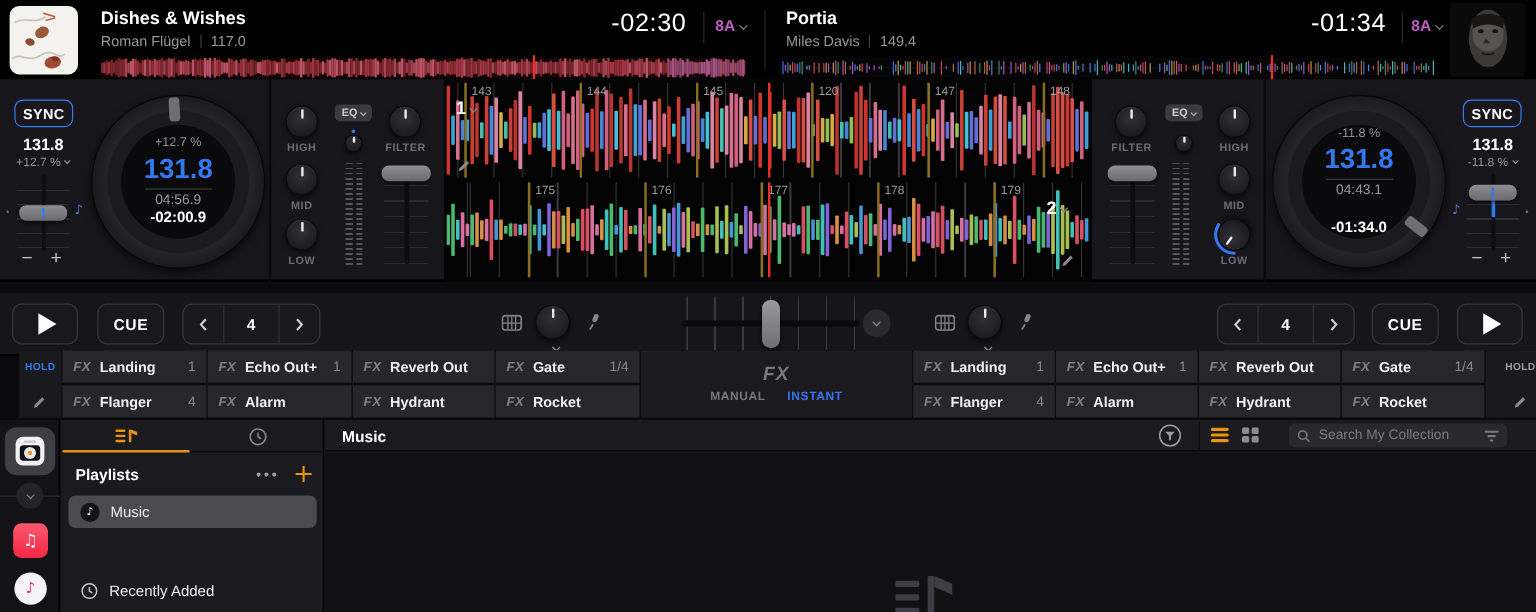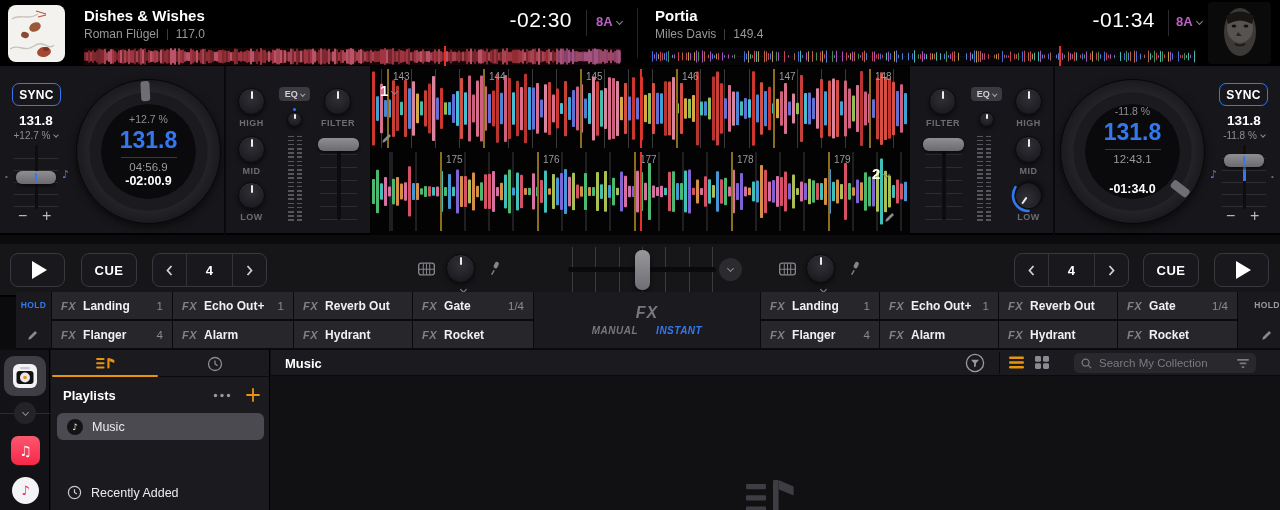--- a/index.html
+++ b/index.html
@@ -854,21 +854,21 @@
             </svg></div>
         <div class="abs" style="left:15px;top:0;width:2px;height:79px;background:#8a6d1e;"></div>
         <div class="abs" style="left:111px;top:0;width:2px;height:79px;background:#8a6d1e;"></div>
         <div class="abs" style="left:208px;top:0;width:2px;height:79px;background:#8a6d1e;"></div>
         <div class="abs" style="left:304px;top:0;width:2px;height:79px;background:#8a6d1e;"></div>
         <div class="abs" style="left:401px;top:0;width:2px;height:79px;background:#8a6d1e;"></div>
         <div class="abs" style="left:497px;top:0;width:2px;height:79px;background:#8a6d1e;"></div>
         <span class="abs" style="left:21px;top:2px;font-size:10px;color:#9a9a9f;">143</span>
         <span class="abs" style="left:117px;top:2px;font-size:10px;color:#9a9a9f;">144</span>
         <span class="abs" style="left:214px;top:2px;font-size:10px;color:#9a9a9f;">145</span>
-        <span class="abs" style="left:310px;top:2px;font-size:10px;color:#9a9a9f;">146</span>
+        <span class="abs" style="left:310px;top:2px;font-size:10px;color:#9a9a9f;">120</span>
         <span class="abs" style="left:407px;top:2px;font-size:10px;color:#9a9a9f;">147</span>
         <span class="abs" style="left:503px;top:2px;font-size:10px;color:#9a9a9f;">148</span>
         <div class="abs" style="left:268px;top:0;width:2px;height:79px;background:#e8302a;"></div>
         <div class="abs" style="left:8px;top:13px;font-size:15px;font-weight:700;"><span>1</span><span class="chv"></span></div>
         <svg class="abs" style="left:9px;top:62px;" width="13" height="13" viewBox="0 0 16 16">
             <path d="M2.5 11.2 10 3.7l2.3 2.3-7.5 7.5-3.2.9z" fill="#8a8a8e"></path>
           </svg>
       </div>
 
       <div class="abs" style="left:2px;top:86px;width:536px;height:79px;background:repeating-linear-gradient(90deg,#3a3a3e 0 1px,transparent 1px 24.25px);background-position:19.5px 0;">
@@ -1060,21 +1060,21 @@
     <div class="klabel" style="left:1015px;top:146px;width:27px;text-align:center;">LOW</div>
 
     <div class="jog" style="left:1060px;top:13px;">
       <div class="jmark" style="transform:rotate(128deg);">
           <b></b>
         </div>
       <div class="jogdisp">
         <span style="font-size:10.5px;color:#8e8e94;">-11.8 %</span>
         <span style="font-size:23px;font-weight:700;color:#3478f0;">131.8</span>
         <span class="hrline"></span>
-        <span style="font-size:11.5px;color:#9a9a9f;">12:43.1</span>
+        <span style="font-size:11.5px;color:#9a9a9f;">04:43.1</span>
         <span style="font-size:12.5px;font-weight:700;margin-top:16px;">-01:34.0</span>
       </div>
     </div>
 
     <button class="syncbtn" style="left:1219px;top:17px;width:49px;height:23px;">
         <span>SYNC</span>
       </button>
     <div class="abs" style="left:1214px;top:47px;width:60px;text-align:center;font-size:13.5px;font-weight:700;">131.8</div>
     <div class="abs" style="left:1214px;top:64px;width:60px;text-align:center;font-size:10px;color:#8e8e94;"><span>-11.8 %</span><span class="chv" style="width:4px;height:4px;"></span></div>
     <div class="abs" style="left:1222px;top:79px;width:44px;height:64px;">
@@ -1213,21 +1213,21 @@
         <span class="fxval"></span>
       </div>
     <div class="fxcell" style="left:397px;top:29px;width:120px;height:27px;">
         <span class="fxtag">FX</span>
         <span class="fxname">Rocket</span>
         <span class="fxval"></span>
       </div>
 
     <div class="abs" style="left:518px;top:0;width:226px;height:56px;background:#1b1b1f;display:flex;flex-direction:column;align-items:center;justify-content:center;gap:3px;">
       <span style="font-size:16px;font-weight:700;font-style:italic;color:#77777d;letter-spacing:1px;">FX</span>
-      <div style="display:flex;gap:18px;font-style:italic;">
+      <div style="display:flex;gap:18px;">
         <span style="font-size:10px;font-weight:700;color:#77777d;letter-spacing:.5px;">MANUAL</span>
         <span style="font-size:10px;font-weight:700;color:#3478f0;letter-spacing:.5px;">INSTANT</span>
       </div>
     </div>
 
     <div class="fxcell" style="left:745px;top:0;width:118px;height:27px;">
         <span class="fxtag">FX</span>
         <span class="fxname">Landing</span>
         <span class="fxval">1</span>
       </div>

